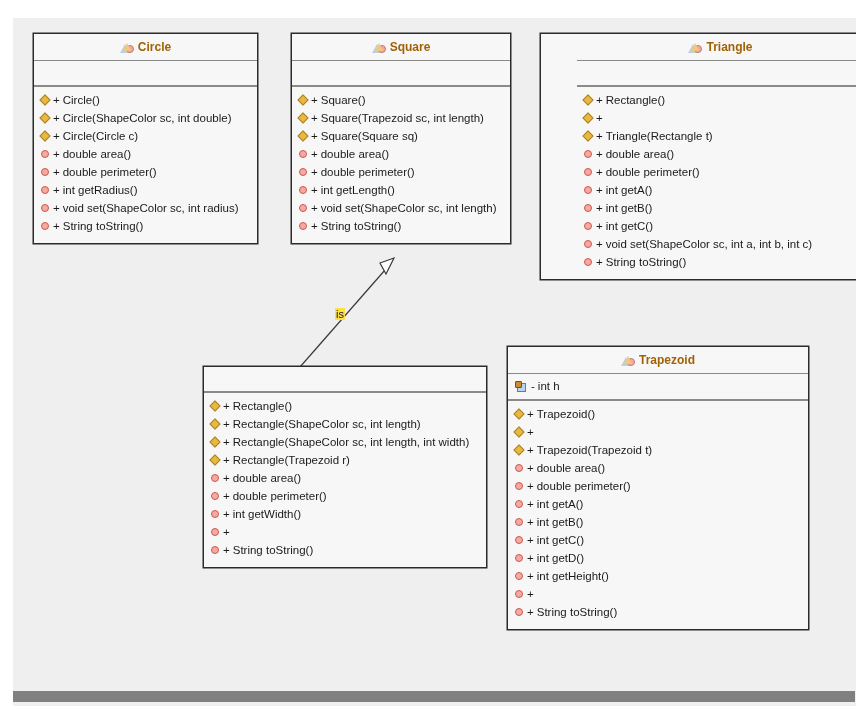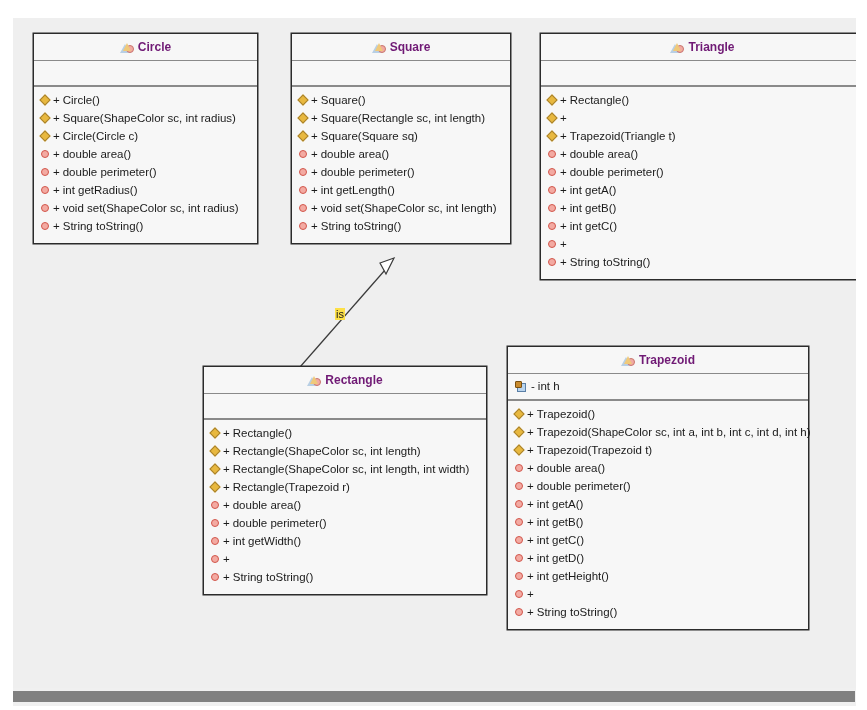--- a/index.html
+++ b/index.html
@@ -40,21 +40,21 @@
     background: #f7f7f7;
     border: 1px solid #2b2b2b;
     box-shadow: 0 0 0 0.5px #2b2b2b;
   }
   .uml-title {
     height: 27px;
     line-height: 27px;
     text-align: center;
     font-size: 12px;
     font-weight: bold;
-    color: #701a75;
+    color: #a16207;
     border-bottom: 1px solid #8a8a8a;
     white-space: nowrap;
     overflow: hidden;
   }
   .uml-attrs {
     border-bottom: 2px solid #8a8a8a;
     padding: 3px 0 4px 0;
     min-height: 26px;
   }
   .uml-ops { padding: 4px 0 8px 0; }
@@ -179,21 +179,21 @@
       <div class="uml-attrs"></div>
       <div class="uml-ops">
         <div class="member">
           <span class="mark mark-ctor"></span>
           <span class="mtext">+</span>
           <span class="mtext">Circle()</span>
         </div>
         <div class="member">
           <span class="mark mark-ctor"></span>
           <span class="mtext">+</span>
-          <span class="mtext">Square(ShapeColor sc, int radius)</span>
+          <span class="mtext">Circle(ShapeColor sc, int double)</span>
         </div>
         <div class="member">
           <span class="mark mark-ctor"></span>
           <span class="mtext">+</span>
           <span class="mtext">Circle(Circle c)</span>
         </div>
         <div class="member">
           <span class="mark mark-method"></span>
           <span class="mtext">+</span>
           <span class="mtext">double area()</span>
@@ -230,21 +230,21 @@
       <div class="uml-attrs"></div>
       <div class="uml-ops">
         <div class="member">
           <span class="mark mark-ctor"></span>
           <span class="mtext">+</span>
           <span class="mtext">Square()</span>
         </div>
         <div class="member">
           <span class="mark mark-ctor"></span>
           <span class="mtext">+</span>
-          <span class="mtext">Square(Rectangle sc, int length)</span>
+          <span class="mtext">Square(Trapezoid sc, int length)</span>
         </div>
         <div class="member">
           <span class="mark mark-ctor"></span>
           <span class="mtext">+</span>
           <span class="mtext">Square(Square sq)</span>
         </div>
         <div class="member">
           <span class="mark mark-method"></span>
           <span class="mtext">+</span>
           <span class="mtext">double area()</span>
@@ -265,41 +265,41 @@
           <span class="mtext">void set(ShapeColor sc, int length)</span>
         </div>
         <div class="member">
           <span class="mark mark-method"></span>
           <span class="mtext">+</span>
           <span class="mtext">String toString()</span>
         </div>
       </div>
     </div>
 
-    <div class="uml-class" style="left:527px; top:15px; width:325px;">
+    <div class="uml-class" style="left:527px; top:15px; width:325px;padding-left:36px;">
       <div class="uml-title">
         <span class="cls-icon">
           <span class="tri"></span><span class="circ"></span><span class="tri2"></span>
         </span><span>Triangle</span>
       </div>
       <div class="uml-attrs"></div>
       <div class="uml-ops">
         <div class="member">
           <span class="mark mark-ctor"></span>
           <span class="mtext">+</span>
           <span class="mtext">Rectangle()</span>
         </div>
         <div class="member">
           <span class="mark mark-ctor"></span>
           <span class="mtext">+</span>
         </div>
         <div class="member">
           <span class="mark mark-ctor"></span>
           <span class="mtext">+</span>
-          <span class="mtext">Trapezoid(Triangle t)</span>
+          <span class="mtext">Triangle(Rectangle t)</span>
         </div>
         <div class="member">
           <span class="mark mark-method"></span>
           <span class="mtext">+</span>
           <span class="mtext">double area()</span>
         </div>
         <div class="member">
           <span class="mark mark-method"></span>
           <span class="mtext">+</span>
           <span class="mtext">double perimeter()</span>
@@ -315,35 +315,31 @@
           <span class="mtext">int getB()</span>
         </div>
         <div class="member">
           <span class="mark mark-method"></span>
           <span class="mtext">+</span>
           <span class="mtext">int getC()</span>
         </div>
         <div class="member">
           <span class="mark mark-method"></span>
           <span class="mtext">+</span>
+          <span class="mtext">void set(ShapeColor sc, int a, int b, int c)</span>
         </div>
         <div class="member">
           <span class="mark mark-method"></span>
           <span class="mtext">+</span>
           <span class="mtext">String toString()</span>
         </div>
       </div>
     </div>
 
     <div class="uml-class" style="left:190px; top:348px; width:284px;">
-      <div class="uml-title">
-        <span class="cls-icon">
-          <span class="tri"></span><span class="circ"></span><span class="tri2"></span>
-        </span><span>Rectangle</span>
-      </div>
       <div class="uml-attrs"></div>
       <div class="uml-ops">
         <div class="member">
           <span class="mark mark-ctor"></span>
           <span class="mtext">+</span>
           <span class="mtext">Rectangle()</span>
         </div>
         <div class="member">
           <span class="mark mark-ctor"></span>
           <span class="mtext">+</span>
@@ -404,21 +400,20 @@
       </div>
       <div class="uml-ops">
         <div class="member">
           <span class="mark mark-ctor"></span>
           <span class="mtext">+</span>
           <span class="mtext">Trapezoid()</span>
         </div>
         <div class="member">
           <span class="mark mark-ctor"></span>
           <span class="mtext">+</span>
-          <span class="mtext">Trapezoid(ShapeColor sc, int a, int b, int c, int d, int h)</span>
         </div>
         <div class="member">
           <span class="mark mark-ctor"></span>
           <span class="mtext">+</span>
           <span class="mtext">Trapezoid(Trapezoid t)</span>
         </div>
         <div class="member">
           <span class="mark mark-method"></span>
           <span class="mtext">+</span>
           <span class="mtext">double area()</span>

